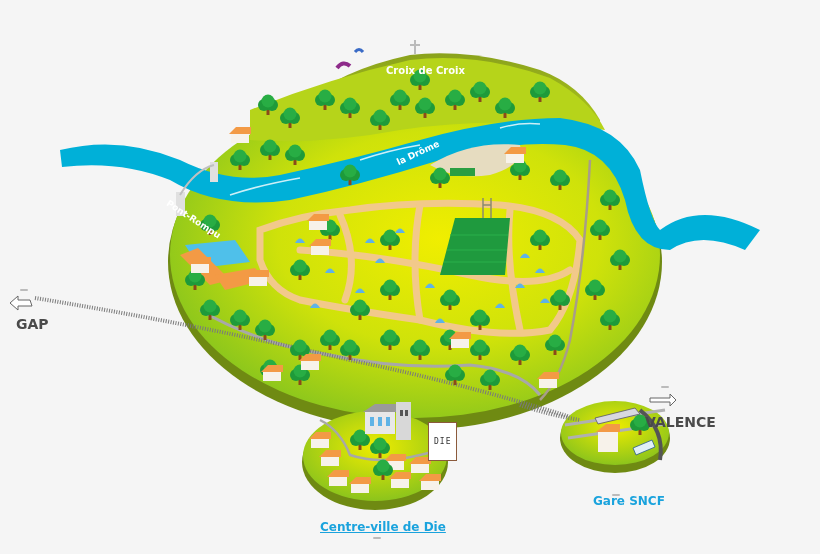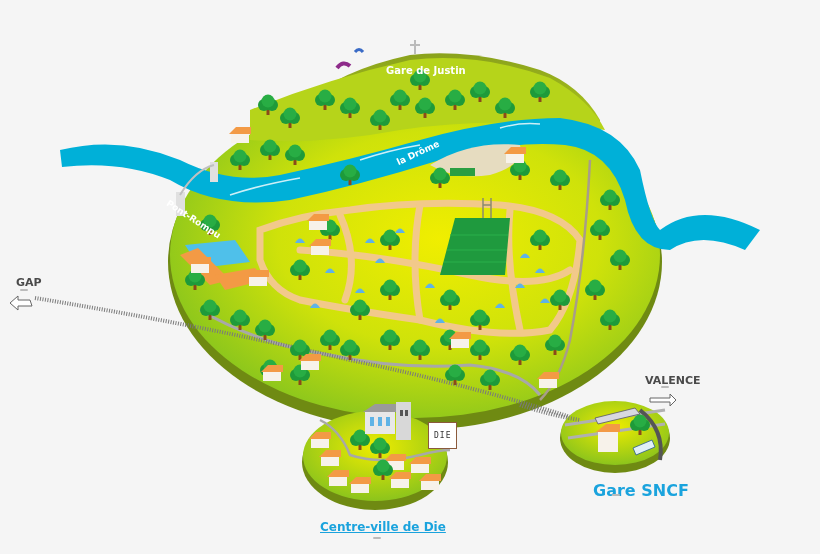--- a/index.html
+++ b/index.html
@@ -1,23 +1,23 @@
 <!DOCTYPE html>
 <html><head>
 <meta charset="utf-8">
 <style>
   html,body{margin:0;padding:0;background:#f5f5f5;}
   body{width:820px;height:554px;overflow:hidden;position:relative;font-family:"DejaVu Sans","Liberation Sans",sans-serif;}
   #map{position:absolute;left:0;top:0;width:820px;height:554px;}
   .lbl{position:absolute;font-weight:bold;white-space:nowrap;font-family:"DejaVu Sans",sans-serif;}
   .lbl-white{color:#ffffff;font-size:10px;}
-  .lbl-dark{color:#4a4a4a;font-size:11px;}
+  .lbl-dark{color:#4a4a4a;font-size:14px;margin-top:40px;}
   .lbl-blue{color:#1aa3dd;}
   .tick{position:absolute;width:8px;height:2px;background:#bbb;border-radius:1px;}
-  .sign{position:absolute;background:#fff;border:1.5px solid #8b5a3c;font-size:8px;color:#333;padding:8px 5px;letter-spacing:1px;font-family:"DejaVu Sans Mono",monospace;}
+  .sign{position:absolute;background:#fff;border:1.5px solid #8b5a3c;font-size:8px;color:#333;padding:14px 5px;letter-spacing:1px;font-family:"DejaVu Sans Mono",monospace;}
 </style>
 </head>
 <body>
 
 <svg id="map" viewBox="0 0 820 554" xmlns="http://www.w3.org/2000/svg">
   <defs>
     <radialGradient id="gGrass" cx="0.55" cy="0.45" r="0.6">
       <stop offset="0" stop-color="#f0ee00"></stop>
       <stop offset="0.55" stop-color="#cfe20a"></stop>
       <stop offset="1" stop-color="#86c41e"></stop>
@@ -228,24 +228,24 @@
       <path d="M633,448 L652,440 L655,447 L636,455 Z" fill="#e0f0f6" stroke="#2a5a8a" stroke-width="0.8"></path>
     </g>
     <path d="M650,398 L670,398 L670,394 L676,400 L670,406 L670,402 L650,402 Z" fill="#fff" stroke="#666" stroke-width="1"></path>
   </g>
 
   <path d="M520,405 Q550,415 580,420" stroke="#7a7a7a" stroke-width="4" fill="none" stroke-dasharray="1 1.5"></path>
 
   <path d="M30,300 L18,300 L18,296 L10,303 L18,310 L18,306 L32,306 Z" fill="#fff" stroke="#666" stroke-width="1"></path>
 </svg>
 
-<div class="lbl lbl-white" style="left:386px;top:65px;font-size:10px;">Gare de Justin</div>
+<div class="lbl lbl-white" style="left:386px;top:65px;font-size:10px;">Croix de Croix</div>
 <div class="lbl lbl-white" style="left:170px;top:198px;font-size:9px;transform:rotate(33deg);transform-origin:left top;">Pont-Rompu</div>
 <div class="lbl lbl-white" style="left:395px;top:158px;font-size:9px;transform:rotate(-25deg);transform-origin:left top;">la Drôme</div>
 <div class="lbl lbl-dark" style="left:16px;top:276px;">GAP</div>
 <div class="tick" style="left:20px;top:289px;"></div>
 <div class="lbl lbl-dark" style="left:645px;top:374px;text-align:right;">VALENCE</div>
 <div class="tick" style="left:661px;top:386px;"></div>
 <div class="sign" style="left:428px;top:422px;">DIE</div>
 <div class="lbl lbl-blue" style="left:320px;top:520px;font-size:12px;text-decoration:underline;">Centre-ville de Die</div>
 <div class="tick" style="left:373px;top:537px;"></div>
-<div class="lbl lbl-blue" style="left:593px;top:481px;font-size:16px;">Gare SNCF</div>
+<div class="lbl lbl-blue" style="left:593px;top:494px;font-size:12px;">Gare SNCF</div>
 <div class="tick" style="left:612px;top:494px;"></div>
 
 </body></html>

